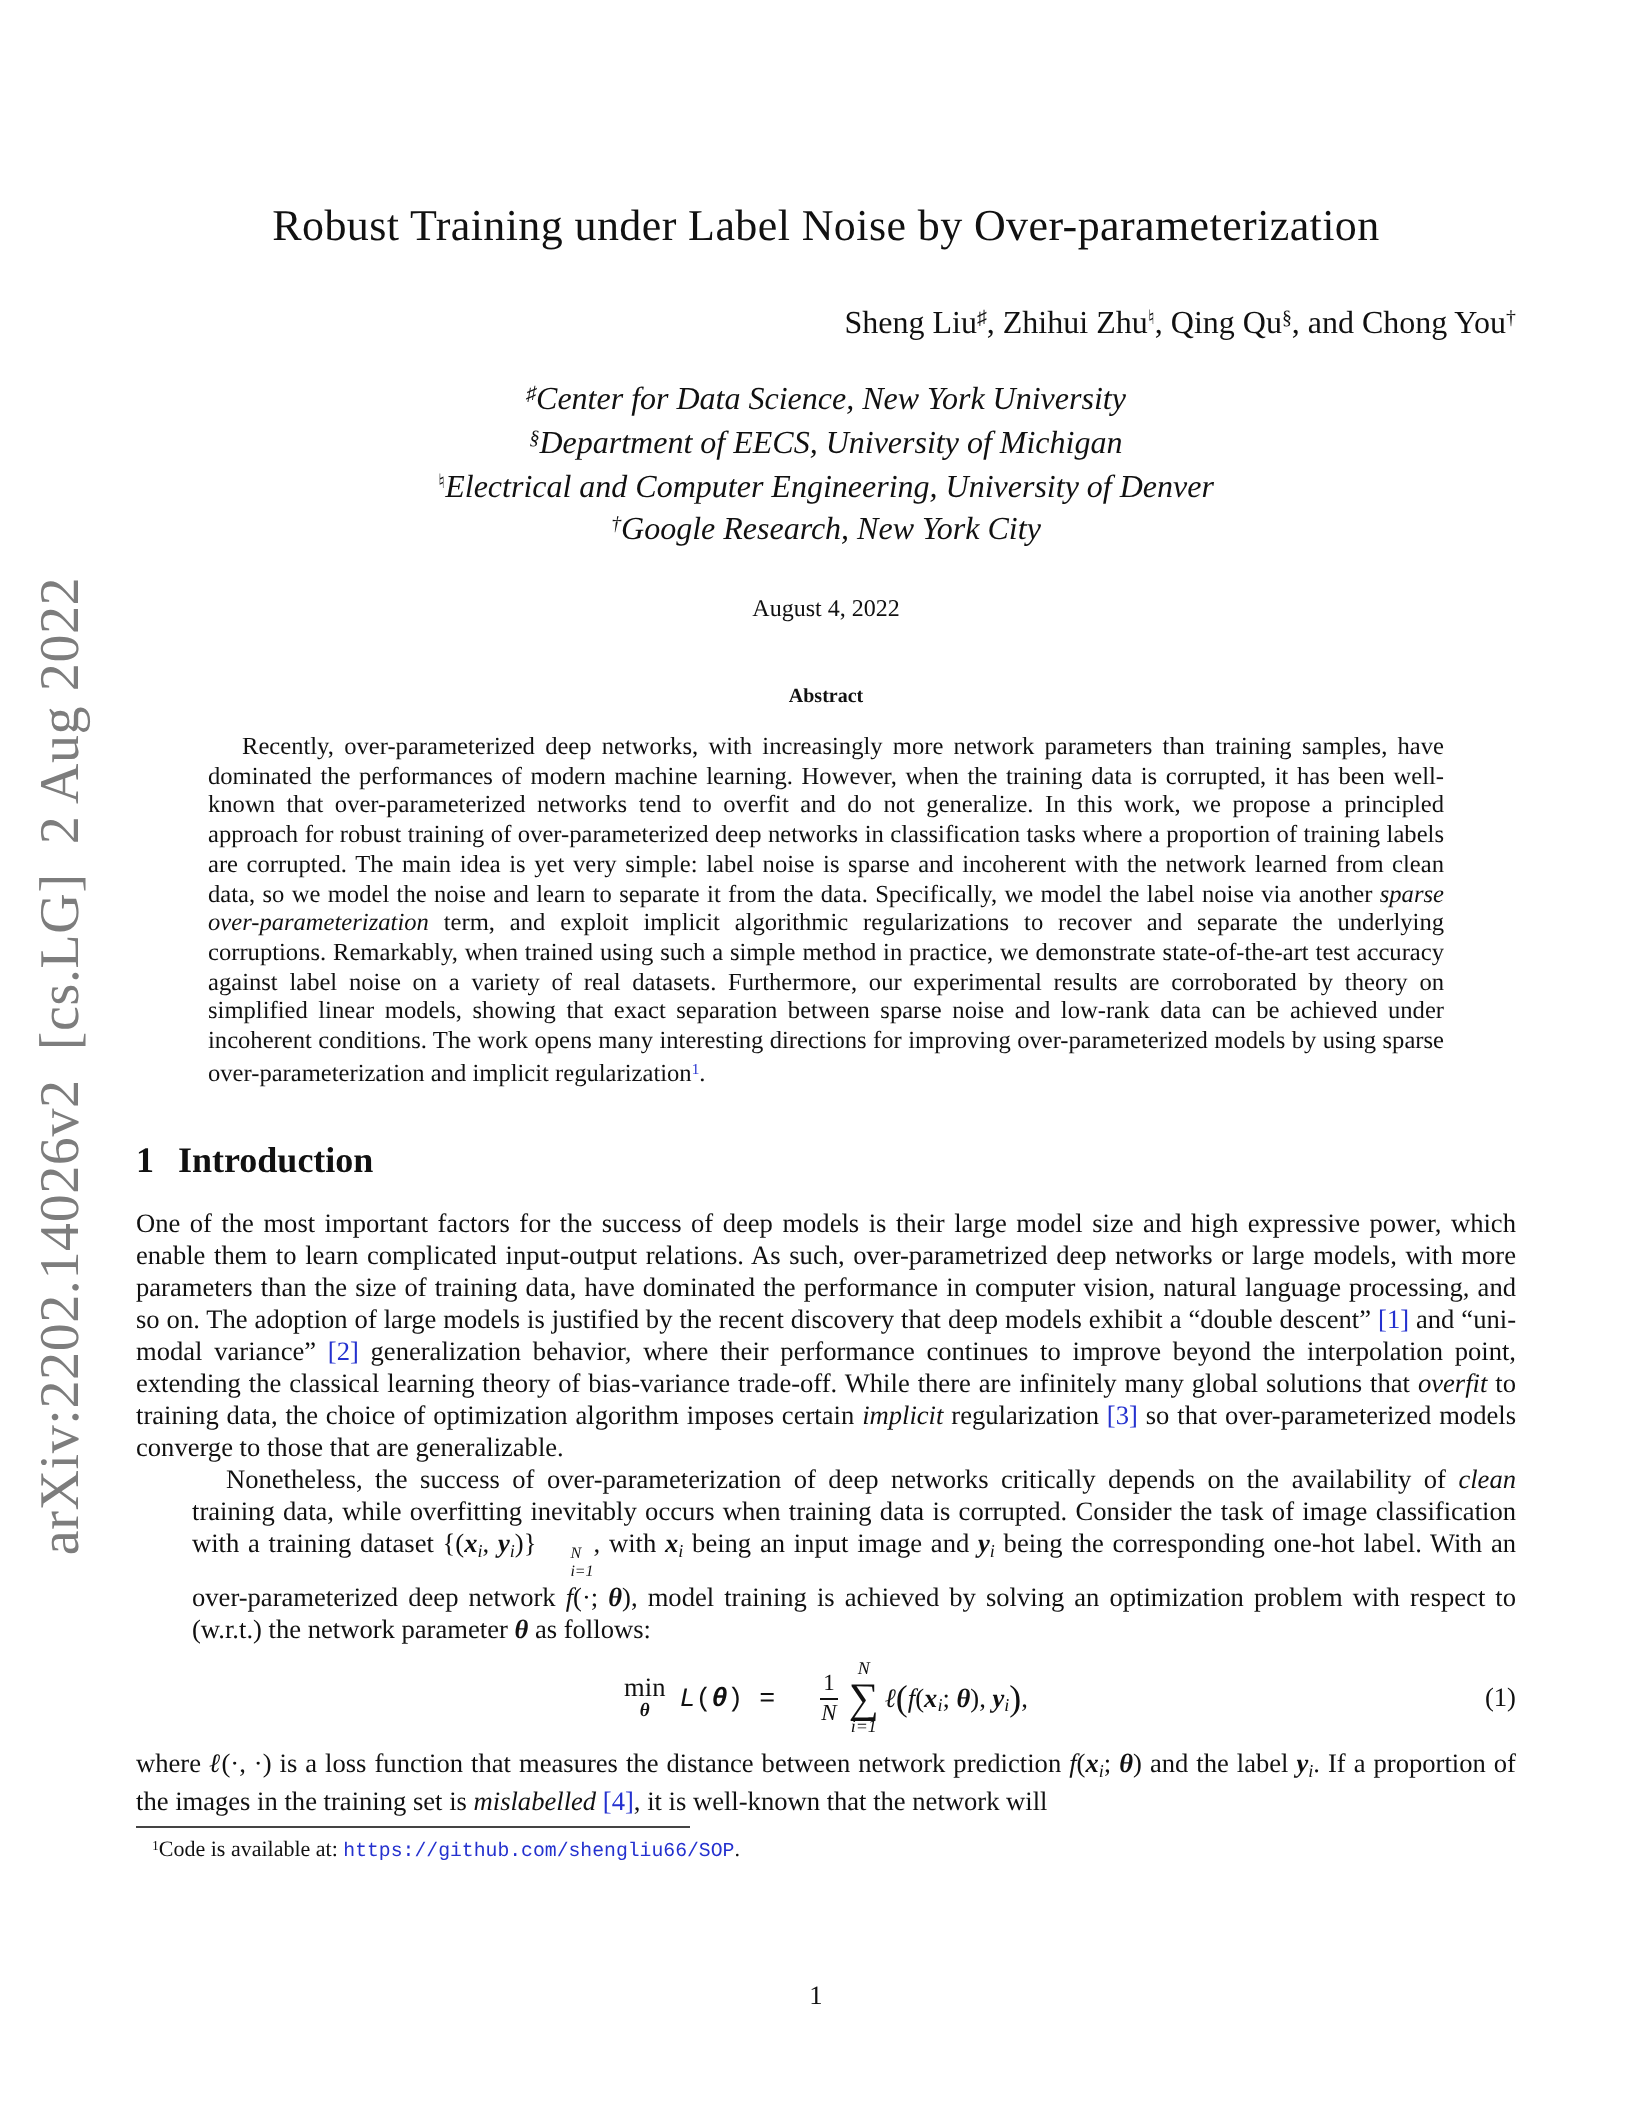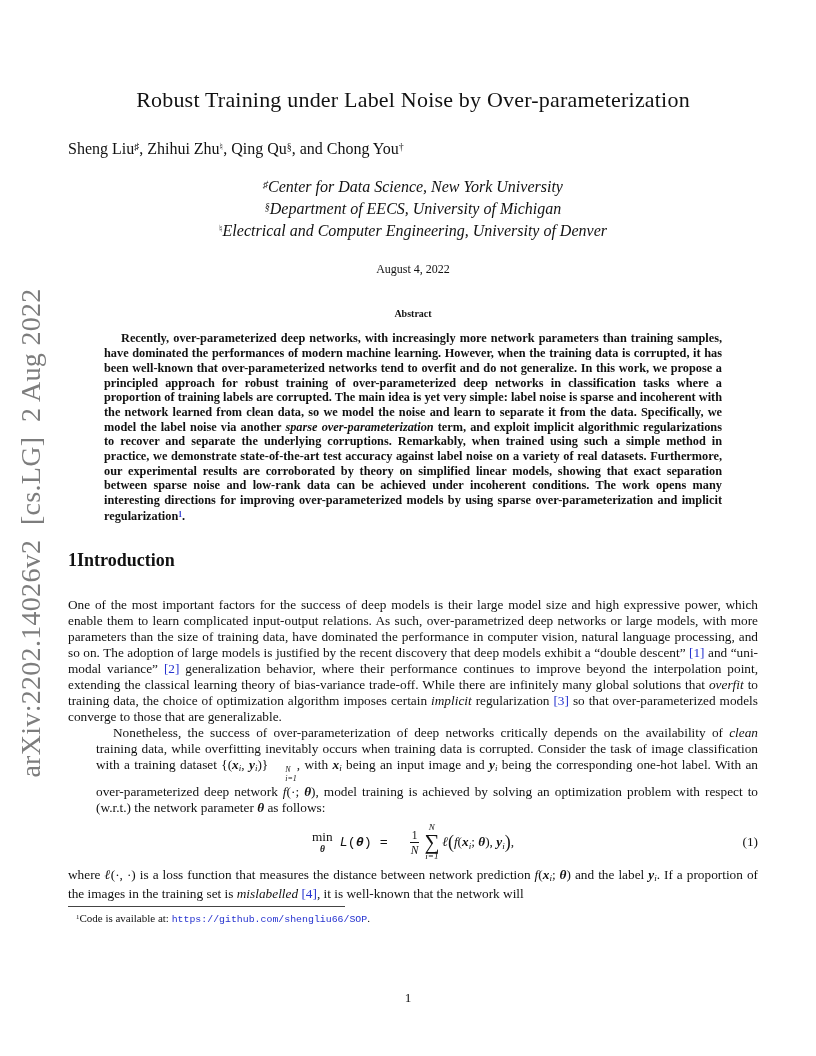--- a/index.html
+++ b/index.html
@@ -20,66 +20,65 @@
     transform-origin: center center;
     white-space: pre;
     font-size: 28px;
     color: var(--stamp, #7d7d7d);
     letter-spacing: 0.3px;
   }
 
   
   .content {
     position: absolute;
-    left: 68px; top: 3px;
+    left: 68px; top: 16px;
     width: 690px;
     padding-top: 84px;
   }
 
   .title {
     margin: 0; padding: 0;
     font-size: 22px; font-weight: normal;
     text-align: center; line-height: 26px;
     letter-spacing: 0.2px;
   }
   .authors {
     margin-top: 24px;
-    text-align: left;
+    text-align: right;
     font-size: 16px; line-height: 20px;
   }
   .affiliations { margin-top: 16px; text-align: center; font-style: italic; }
   .affiliation { font-size: 16px; line-height: 19.2px; }
   .date { margin-top: 19px; text-align: center; font-size: 12px; line-height: 20px; }
 
   .abstract-heading {
     margin-top: 27px;
     text-align: center;
     font-size: 10px; font-weight: bold; line-height: 16px;
   }
   .abstract-body {
     margin: 9px auto 0 auto;
     width: 618px;
     font-size: 12.3px; line-height: 14.7px;
     text-align: justify;
     text-indent: 17px;
-    font-weight: bold;
   }
 
   .section-heading {
     margin: 25px 0 0 0; padding: 0;
     font-size: 18px; font-weight: bold; line-height: 22px;
   }
-  .section-heading .sec-word { margin-left: 0; }
+  .section-heading .sec-word { margin-left: 12px; }
 
   .body-par {
     margin: 0;
     font-size: 13.3px; line-height: 16px;
     text-align: justify;
   }
-  .body-par.first { margin-top: 26px; }
+  .body-par.first { margin-top: 13px; }
   .body-par.indent { text-indent: 17px; margin-left: 28px; }
 
   
   .equation-row {
     position: relative;
     margin: 7px 0 5px 0;
     display: flex; align-items: center; justify-content: center;
     font-size: 13.3px;
   }
   .eq-group { display: inline-flex; align-items: center; }
@@ -128,20 +127,21 @@
   <div class="content">
 
     <h1 class="title">Robust Training under Label Noise by Over-parameterization</h1>
 
     <div class="authors"><span class="seg-p">Sheng Liu</span><span class="seg-sup">♯</span><span class="seg-p">, Zhihui Zhu</span><span class="seg-sup">♮</span><span class="seg-p">, Qing Qu</span><span class="seg-sup">§</span><span class="seg-p">, and Chong You</span><span class="seg-sup">†</span></div>
 
     <div class="affiliations">
       <div class="affiliation"><span class="seg-sup">♯</span><span class="seg-p">Center for Data Science, New York University</span></div>
       <div class="affiliation"><span class="seg-sup">§</span><span class="seg-p">Department of EECS, University of Michigan</span></div>
       <div class="affiliation"><span class="seg-sup">♮</span><span class="seg-p">Electrical and Computer Engineering, University of Denver</span></div>
+      <div class="affiliation"><span class="seg-sup">†</span><span class="seg-p">Google Research, New York City</span></div>
     </div>
 
     <div class="date">August 4, 2022</div>
 
     <div class="abstract-heading">Abstract</div>
 
     <p class="abstract-body"><span class="seg-p">Recently, over-parameterized deep networks, with increasingly more network parameters than training samples, have dominated the performances of modern machine learning. However, when the training data is corrupted, it has been well-known that over-parameterized networks tend to overfit and do not generalize. In this work, we propose a principled approach for robust training of over-parameterized deep networks in classification tasks where a proportion of training labels are corrupted. The main idea is yet very simple: label noise is sparse and incoherent with the network learned from clean data, so we model the noise and learn to separate it from the data. Specifically, we model the label noise via another </span><span class="seg-i">sparse over-parameterization</span><span class="seg-p"> term, and exploit implicit algorithmic regularizations to recover and separate the underlying corruptions. Remarkably, when trained using such a simple method in practice, we demonstrate state-of-the-art test accuracy against label noise on a variety of real datasets. Furthermore, our experimental results are corroborated by theory on simplified linear models, showing that exact separation between sparse noise and low-rank data can be achieved under incoherent conditions. The work opens many interesting directions for improving over-parameterized models by using sparse over-parameterization and implicit regularization</span><span class="seg-sc">1</span><span class="seg-p">.</span></p>
 
     <h2 class="section-heading">
       <span class="sec-num">1</span><span class="sec-word">Introduction</span>

